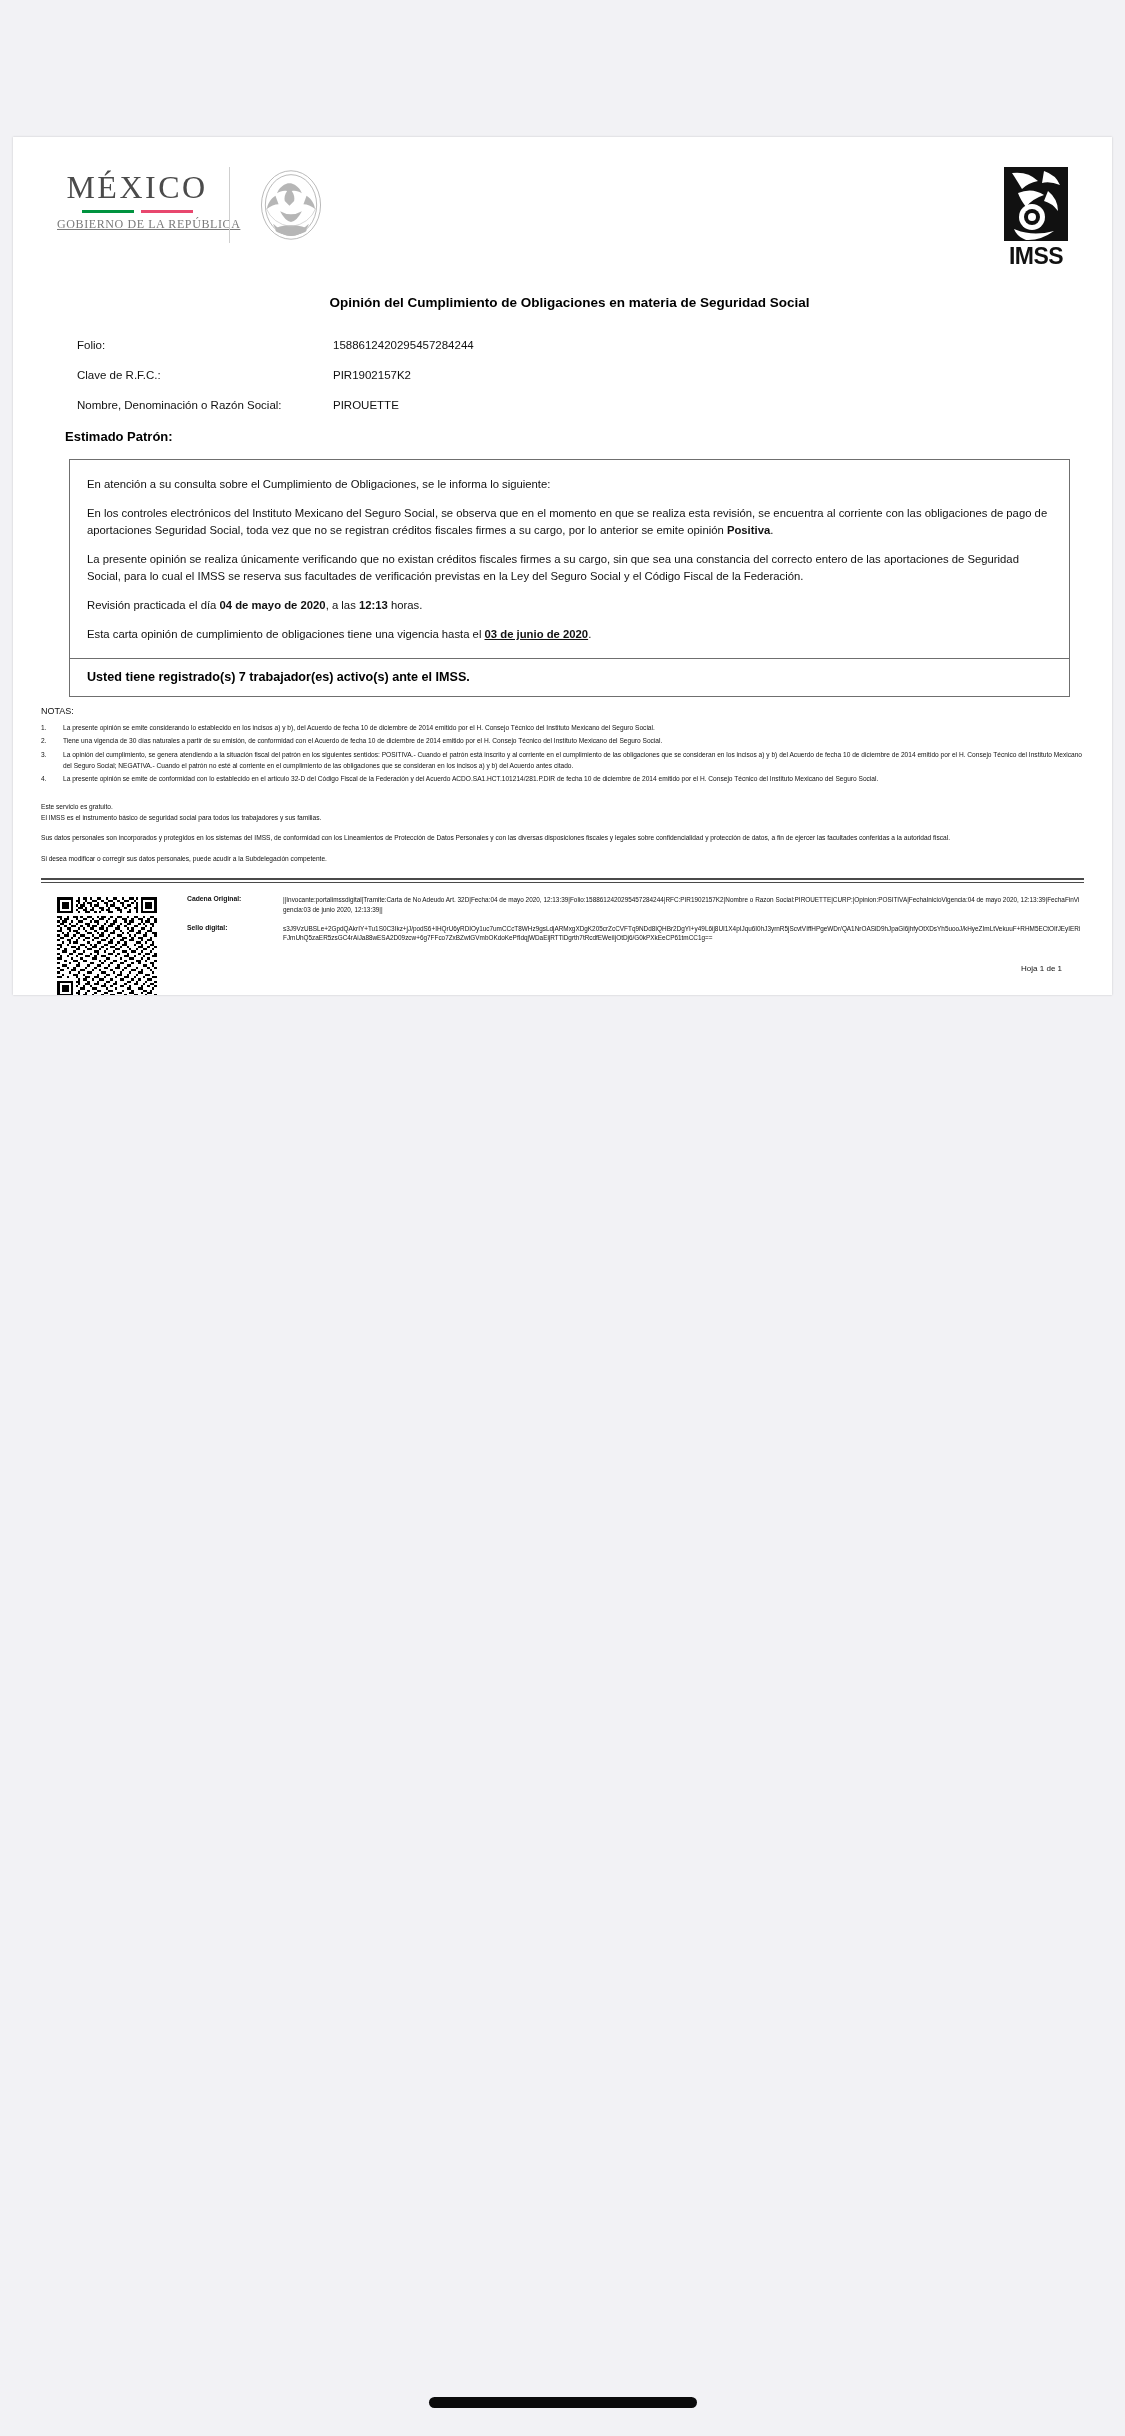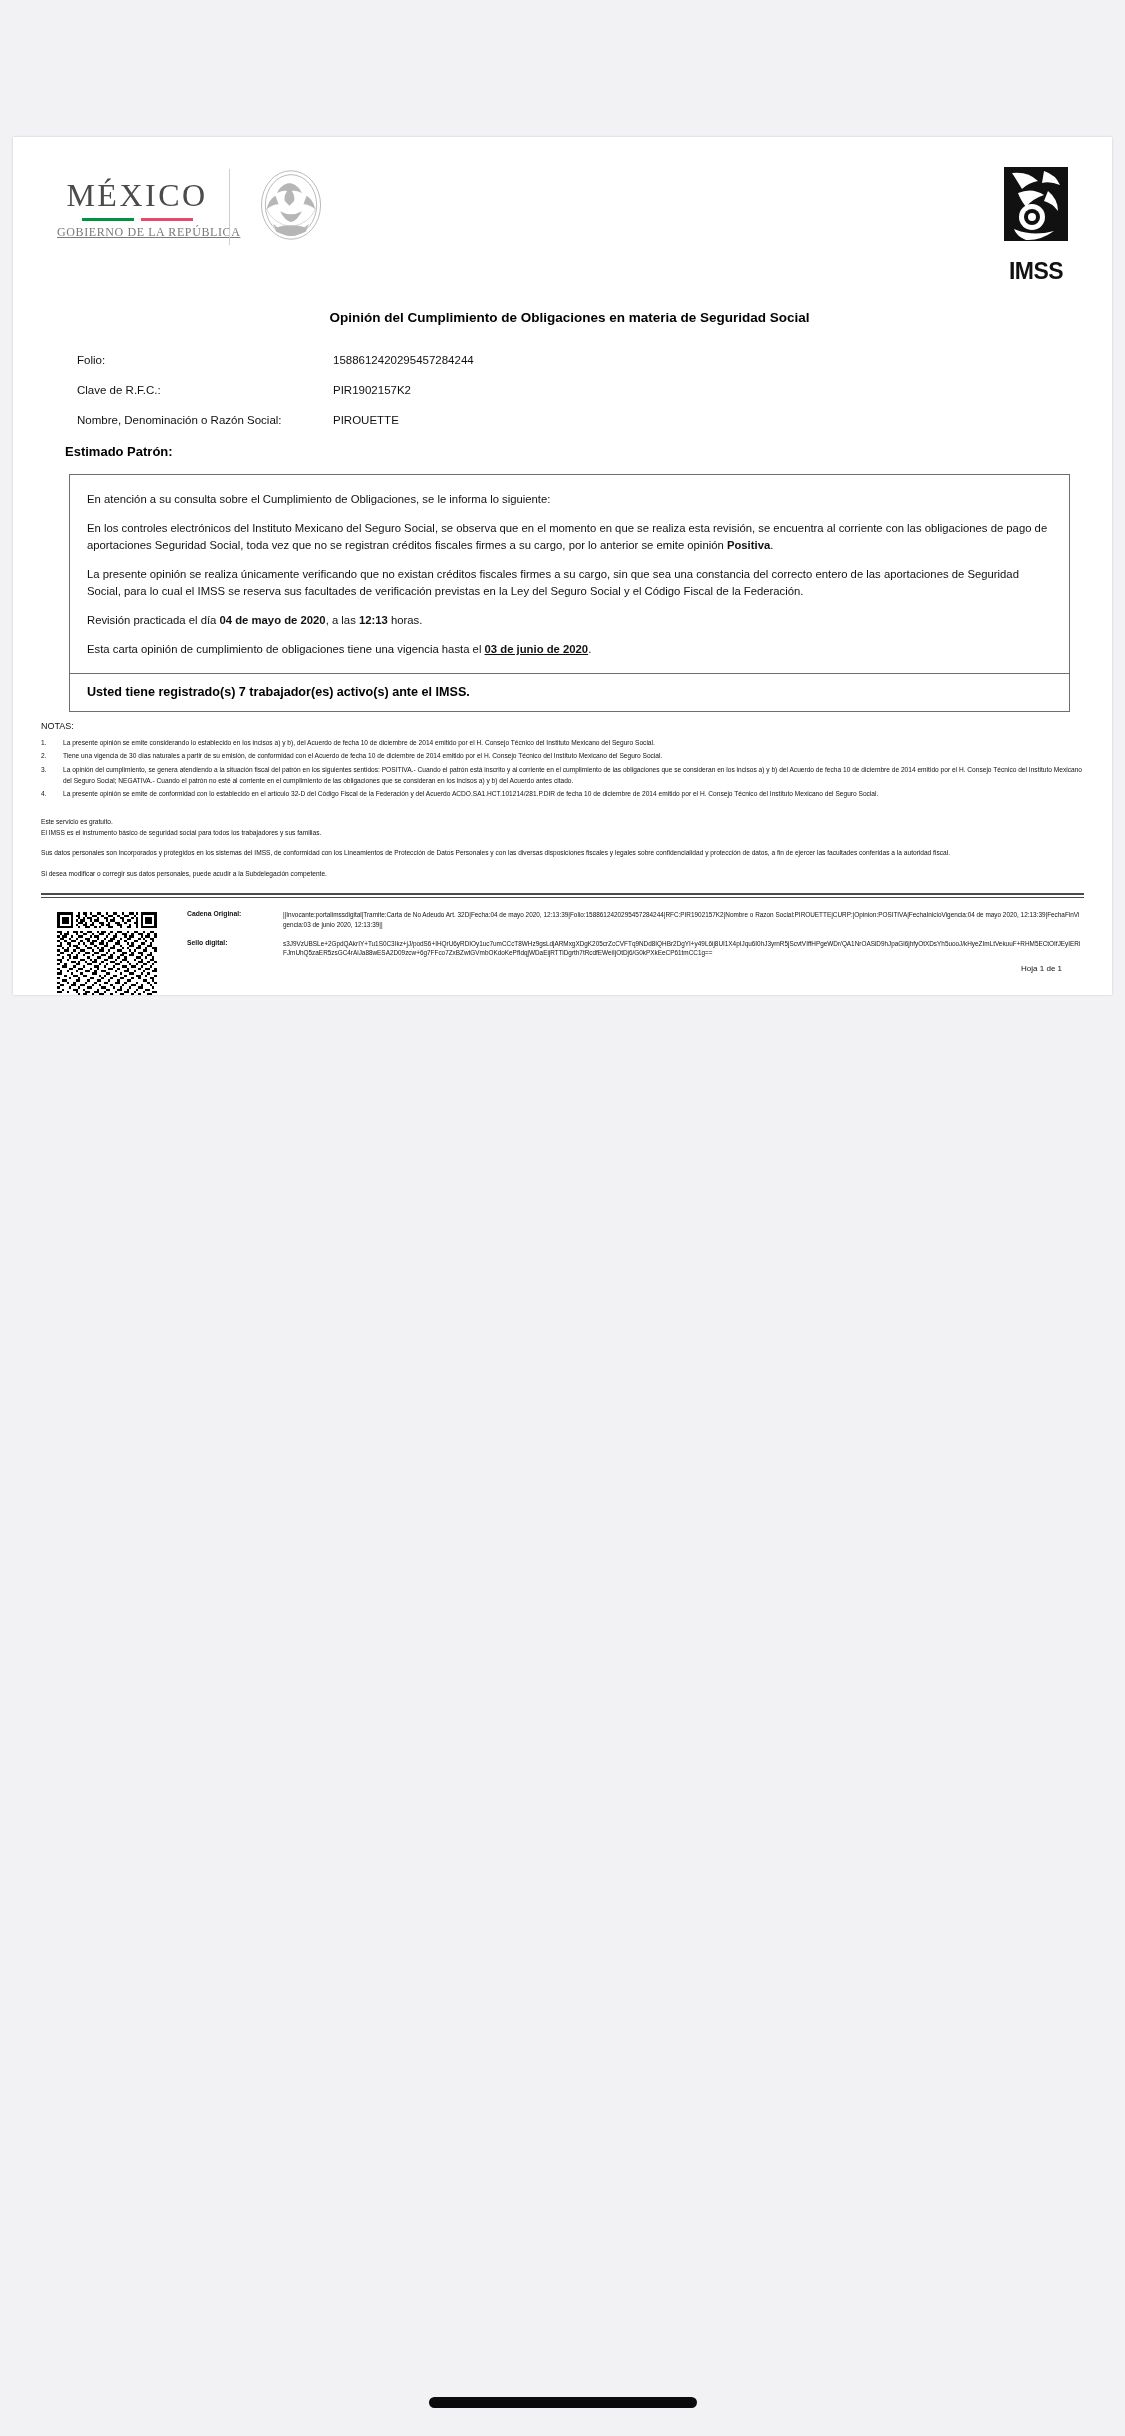--- a/index.html
+++ b/index.html
@@ -32,21 +32,21 @@
 
   
   .masthead {
     display: flex;
     align-items: flex-start;
     justify-content: space-between;
     padding: 26px 44px 0 44px;
   }
   .mast-left {
     display: flex;
-    align-items: center;
+    align-items: flex-start;
     gap: 0px;
   }
   .mex-block {
     width: 160px;
     text-align: center;
     padding-top: 8px;
   }
   .mex-word {
     font-family: "Liberation Serif", serif;
     font-size: 32px;
@@ -81,21 +81,21 @@
 
   .imss-block { text-align: center; padding-top: 4px; }
   .imss-logo { display:block; }
   .imss-word {
     font-family: "Liberation Sans", sans-serif;
     font-weight: bold;
     font-size: 23px;
     letter-spacing: -0.5px;
     color: #111;
     line-height: 1;
-    margin-top: 19px;
+    margin-top: 4px;
   }
 
   .fecha-line {
     text-align: right;
     padding: 9px 46px 0 0;
     font-size: 11.5px;
     color: #111;
   }
 
   

